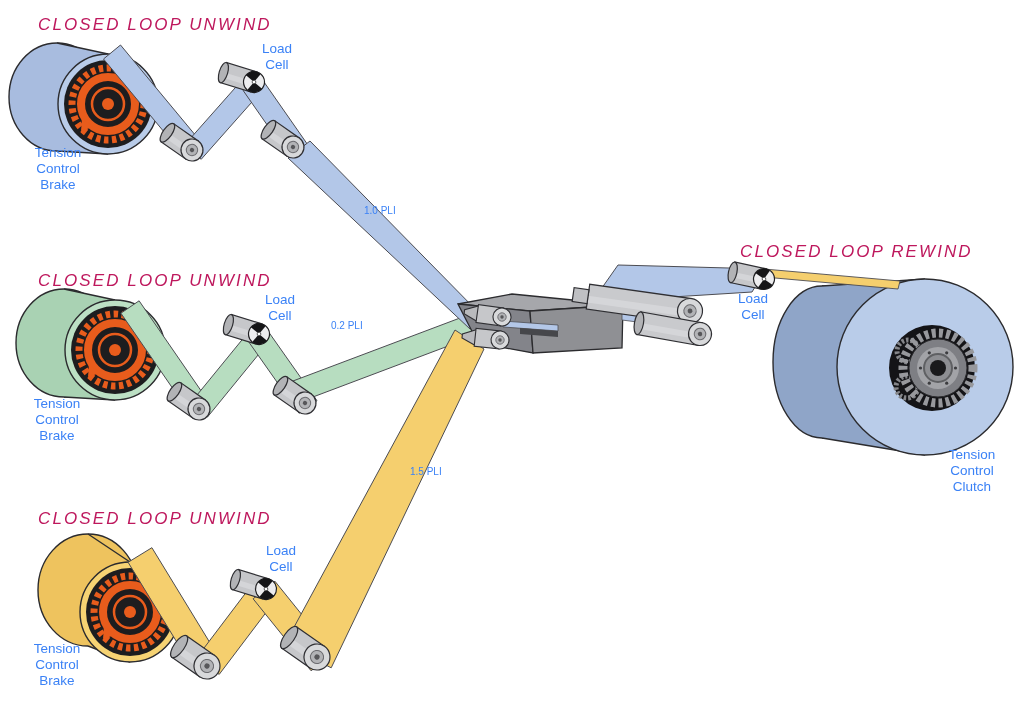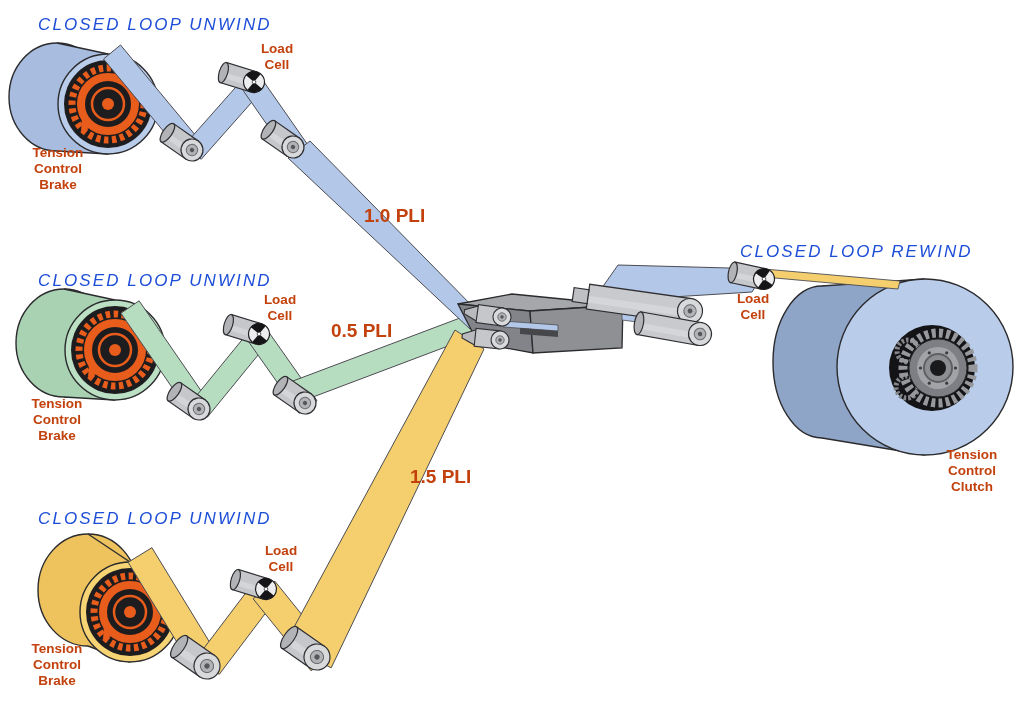--- a/index.html
+++ b/index.html
@@ -1,23 +1,23 @@
 <!DOCTYPE html>
 <html><head>
 <meta charset="utf-8">
 <style>
   html,body{margin:0;padding:0;background:#ffffff;}
   #stage{position:relative;width:1024px;height:716px;background:#ffffff;overflow:hidden;
          font-family:"Liberation Sans",sans-serif;}
   #stage svg{position:absolute;left:0;top:0;}
-  .lbl{position:absolute;font-family:"Liberation Sans",sans-serif;font-weight:bold;
-       font-size:13.5px;line-height:1.18;color:#c2410c;text-align:center;white-space:pre-line;}
+  .lbl{position:absolute;font-family:"Liberation Sans",sans-serif;font-weight:normal;
+       font-size:13.5px;line-height:1.18;color:#3b82f6;text-align:center;white-space:pre-line;}
   .title{font-weight:normal;font-style:italic;font-size:17px;letter-spacing:2.1px;
-         color:#1d4ed8;white-space:nowrap;text-align:left;}
-  .pli{font-size:19px;white-space:nowrap;text-align:left;}
+         color:#be185d;white-space:nowrap;text-align:left;}
+  .pli{font-size:10px;white-space:nowrap;text-align:left;}
 </style>
 </head>
 <body>
 
 <div id="stage">
 <svg width="1024" height="716" viewBox="0 0 1024 716">
   <defs>
     <g id="roller-s">
       <rect x="0" y="-11" width="30" height="22" fill="#c6c7ca" stroke="#2f2f33" stroke-width="1.2"></rect>
       <rect x="0" y="-5.5" width="30" height="6" fill="#dddee1" opacity="0.6"></rect>
@@ -188,21 +188,21 @@
 Control
 Brake</div>
   <div class="lbl pli" style="left:364px;top:205px;">1.0 PLI</div>
 
   <div class="lbl title" style="left:38px;top:271px;">CLOSED LOOP UNWIND</div>
   <div class="lbl" style="left:240px;top:292px;width:80px;">Load
 Cell</div>
   <div class="lbl" style="left:7px;top:396px;width:100px;">Tension
 Control
 Brake</div>
-  <div class="lbl pli" style="left:331px;top:320px;">0.5 PLI</div>
+  <div class="lbl pli" style="left:331px;top:320px;">0.2 PLI</div>
 
   <div class="lbl title" style="left:38px;top:509px;">CLOSED LOOP UNWIND</div>
   <div class="lbl" style="left:241px;top:543px;width:80px;">Load
 Cell</div>
   <div class="lbl" style="left:7px;top:641px;width:100px;">Tension
 Control
 Brake</div>
   <div class="lbl pli" style="left:410px;top:466px;">1.5 PLI</div>
 
   <div class="lbl title" style="left:712px;top:242px;margin-left:28px;">CLOSED LOOP REWIND</div>

